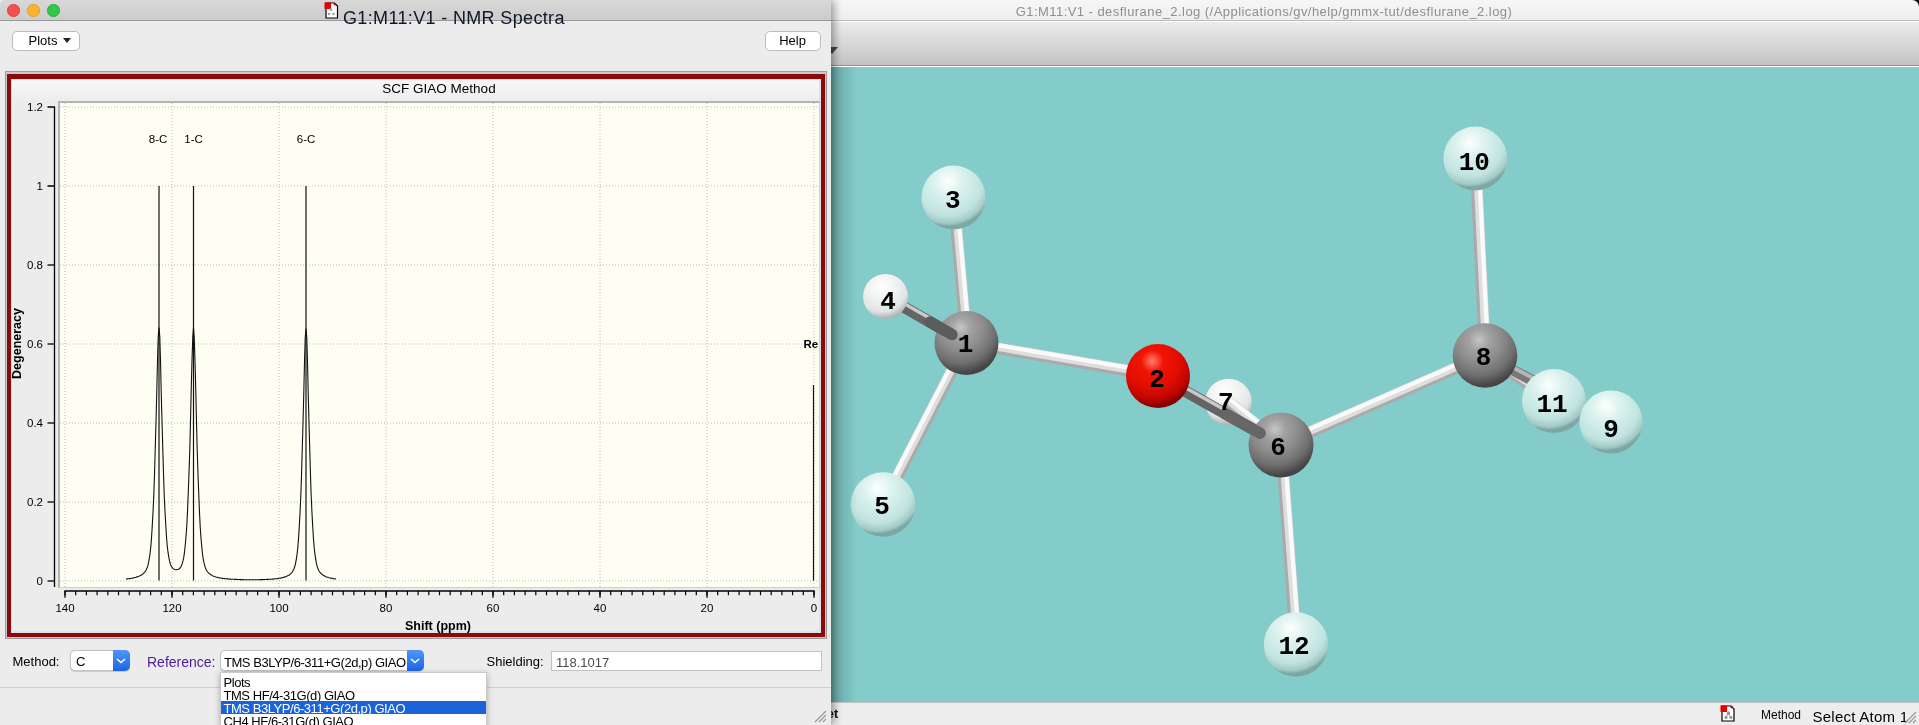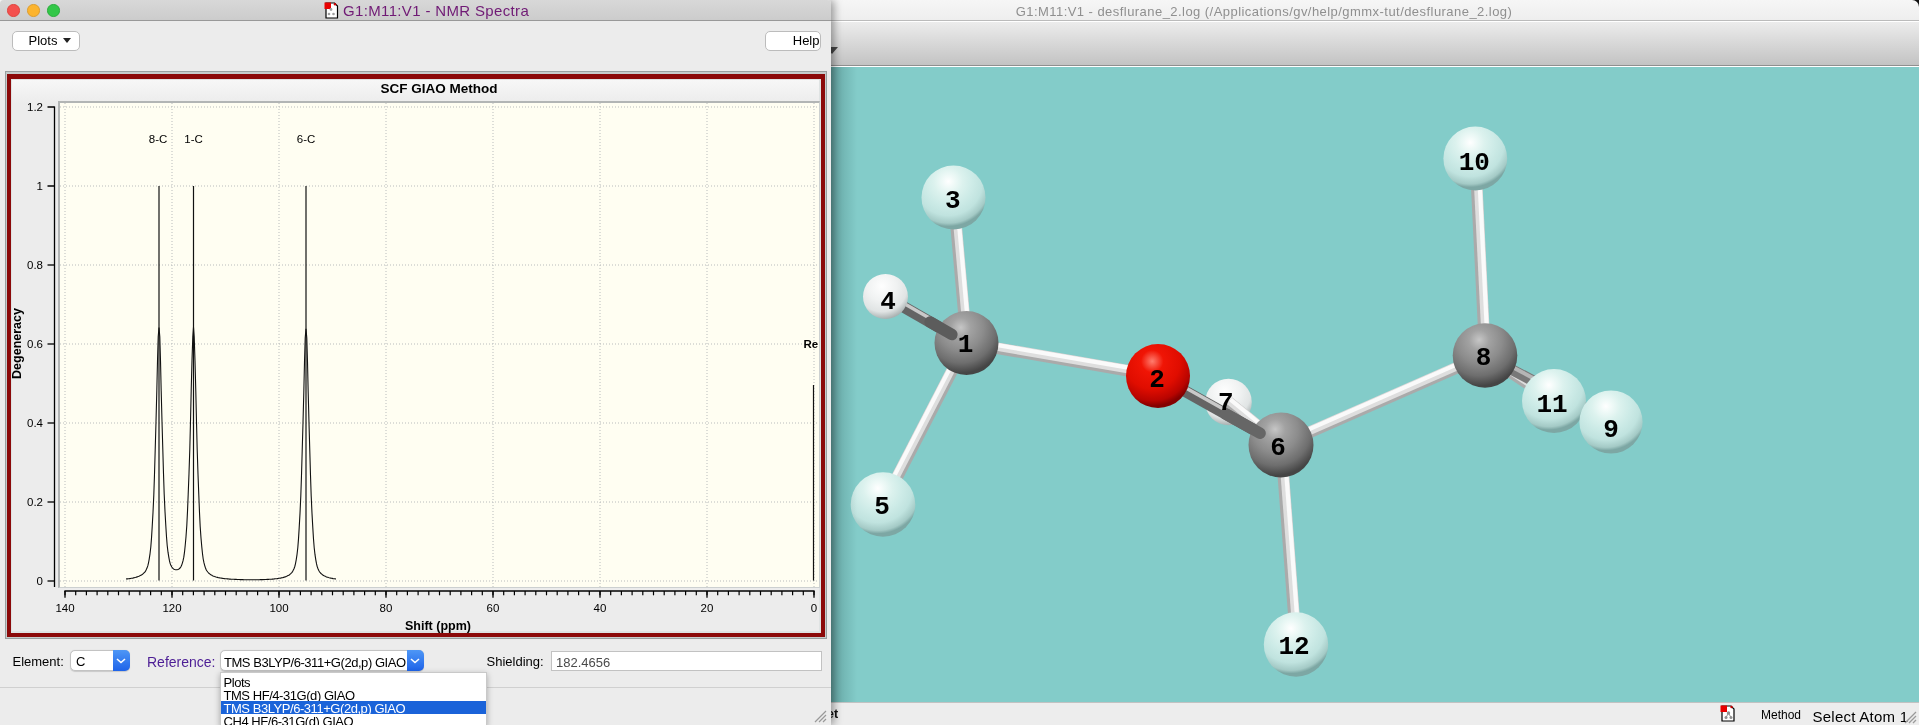--- a/index.html
+++ b/index.html
@@ -131,32 +131,32 @@
   <div class="abs" style="left:27px;top:4px;width:12.5px;height:12.5px;border-radius:50%;background:#fcb42e;border:0.8px solid #dd9d2f"></div>
   <div class="abs" style="left:47px;top:4px;width:12.5px;height:12.5px;border-radius:50%;background:#33c748;border:0.8px solid #2aad3c"></div>
   <svg class="abs" style="left:324px;top:2px" width="15" height="17" viewBox="0 0 15 17">
     <path d="M2 1 h8.5 l3 3 v12 h-11.5 z" fill="#fff" stroke="#000" stroke-width="1.2"></path>
     <rect x="0.5" y="0.5" width="6.5" height="6.5" fill="#e80000"></rect>
     <circle cx="11" cy="2.2" r="1.2" fill="#cc0000"></circle>
     <circle cx="7" cy="7.5" r="1.4" fill="#a0a0a0"></circle>
       <circle cx="5" cy="12" r="1.3" fill="#a0a0a0"></circle>
       <circle cx="9.5" cy="12" r="1.3" fill="#a0a0a0"></circle>
   </svg>
-  <div class="abs" style="left:343px;top:2px;font-size:15px;letter-spacing:0.35px;color:#701a75">G1:M11:V1 - NMR Spectra</div>
+  <div class="abs" style="left:343px;top:8px;font-size:18px;letter-spacing:0.35px;color:#0f172a">G1:M11:V1 - NMR Spectra</div>
 
   <div class="abs" style="left:11.5px;top:31px;width:68.5px;height:20px;background:#fff;border:1px solid #bcbcbc;border-radius:5px;font-size:13px;color:#000;text-align:center;line-height:18px;padding-left:8px">Plots <span style="display:inline-block;vertical-align:2.5px;margin-left:2px;width:0;height:0;border-left:4px solid transparent;border-right:4px solid transparent;border-top:5px solid #222"></span></div>
-  <div class="abs" style="left:764.5px;top:30.5px;width:56px;height:20px;background:#fff;border:1px solid #bcbcbc;border-radius:5px;font-size:13px;color:#000;text-align:right;line-height:18px">Help</div>
+  <div class="abs" style="left:764.5px;top:30.5px;width:56px;height:20px;background:#fff;border:1px solid #bcbcbc;border-radius:5px;font-size:13px;color:#000;text-align:center;line-height:18px">Help</div>
 
   <div class="abs" style="left:4.5px;top:70.8px;width:822.5px;height:568.2px;background:#9aa0a0"></div>
   <div class="abs" style="left:5.5px;top:72px;width:820.5px;height:566px;background:#c6cccc"></div>
   <div class="abs" style="left:6.5px;top:74.2px;width:818.5px;height:562.8px;background:#8b0909"></div>
   <div class="abs" style="left:10.8px;top:78.6px;width:810px;height:554.1px;background:#dfe3e3"></div>
   <div class="abs" style="left:12.2px;top:80px;width:807.2px;height:551.2px;background:#ececec"></div>
   <div class="abs" style="left:12.2px;top:80px;width:807.2px;height:23px;background:linear-gradient(#f7f7f7,#ececec)"></div>
-  <div class="abs" style="left:439px;top:80.5px;transform:translateX(-50%);font-size:13.5px;font-weight:bold;color:#000">SCF GIAO Method</div>
+  <div class="abs" style="left:439px;top:80.5px;transform:translateX(-50%);font-size:13.5px;font-weight:normal;color:#000">SCF GIAO Method</div>
 
   <div class="abs" style="left:58px;top:101px;width:762px;height:487px;background:#fffef2;border-top:2px solid #b2b5b5;border-left:2px solid #b2b5b5;border-right:1px solid #ccd0d0;border-bottom:1px solid #ccd0d0"></div>
   <svg width="831" height="725" style="position:absolute;left:0;top:0">
 <defs>
         <clipPath id="pc">
           <rect x="60" y="103" width="759" height="484"></rect>
         </clipPath>
       </defs>
 <line x1="60" y1="107" x2="819" y2="107" stroke="#b9bcbc" stroke-width="1" stroke-dasharray="1 2"></line>
 <line x1="60" y1="186" x2="819" y2="186" stroke="#b9bcbc" stroke-width="1" stroke-dasharray="1 2"></line>
@@ -284,37 +284,37 @@
 <line x1="813.5" y1="385" x2="813.5" y2="580.5" stroke="#111" stroke-width="1.2"></line>
 <text x="803.5" y="347.5" font-size="11.5" font-weight="bold" fill="#000">Re</text>
       </g>
 <text x="158" y="142.5" font-size="11.5" text-anchor="middle" fill="#000">8-C</text>
 <text x="193.5" y="142.5" font-size="11.5" text-anchor="middle" fill="#000">1-C</text>
 <text x="306" y="142.5" font-size="11.5" text-anchor="middle" fill="#000">6-C</text>
 <text x="438" y="629.5" font-size="12.5" font-weight="bold" text-anchor="middle" fill="#000">Shift (ppm)</text>
 <text x="20.5" y="343.5" font-size="12.5" font-weight="bold" text-anchor="middle" fill="#000" transform="rotate(-90 20.5 343.5)">Degeneracy</text>
 </svg>
 
-  <div class="abs" style="left:12.5px;top:654px;font-size:13px;color:#000">Element:</div>
+  <div class="abs" style="left:12.5px;top:654px;font-size:13px;color:#000">Method:</div>
   <div class="abs" style="left:70px;top:650px;width:60px;height:21px;background:#fff;border:1px solid #c3c3c3;border-radius:5px;box-shadow:0 0.5px 1px rgba(0,0,0,0.15)"></div>
   <div class="abs" style="left:76px;top:654px;font-size:13px;color:#000">C</div>
   <div class="abs" style="left:112.5px;top:650px;width:17.5px;height:21px;background:linear-gradient(#4e97f6,#1e63e9);border-radius:0 5px 5px 0"></div>
   <svg class="abs" style="left:115px;top:657px" width="12" height="8">
       <path d="M2 2 L6 5.5 L10 2" stroke="#fff" stroke-width="1.6" fill="none"></path>
     </svg>
   <div class="abs" style="left:147px;top:654px;font-size:14px;color:#4c1d95">Reference:</div>
   <div class="abs" style="left:219.5px;top:650px;width:204.5px;height:21px;background:#fff;border:1px solid #c3c3c3;border-radius:5px;box-shadow:0 0.5px 1px rgba(0,0,0,0.15)"></div>
   <div class="abs" style="left:224px;top:654.5px;font-size:13px;letter-spacing:-0.45px;color:#000">TMS B3LYP/6-311+G(2d,p) GIAO</div>
   <div class="abs" style="left:406.5px;top:650px;width:17.5px;height:21px;background:linear-gradient(#4e97f6,#1e63e9);border-radius:0 5px 5px 0"></div>
   <svg class="abs" style="left:409px;top:657px" width="12" height="8">
       <path d="M2 2 L6 5.5 L10 2" stroke="#fff" stroke-width="1.6" fill="none"></path>
     </svg>
   <div class="abs" style="left:486.5px;top:654px;font-size:13px;color:#000">Shielding:</div>
   <div class="abs" style="left:551px;top:651px;width:271px;height:20px;background:#fff;border:1px solid #c2c2c2"></div>
-  <div class="abs" style="left:556px;top:655px;font-size:13px;color:#4a4a4a">182.4656</div>
+  <div class="abs" style="left:556px;top:655px;font-size:13px;color:#4a4a4a">118.1017</div>
 
   <div class="abs" style="left:0;top:687px;width:831px;height:1px;background:#d0d0d0"></div>
   <svg class="abs" style="left:814px;top:709px" width="14" height="14">
       <path d="M1 13 L12 2 M5 13 L12 6 M9 13 L12 10" stroke="#999" stroke-width="1.2" fill="none"></path>
     </svg>
 
   <div class="abs" style="left:219.5px;top:671.5px;width:267px;height:54px;background:#fff;border:1px solid #c9c9c9;box-shadow:0 2px 6px rgba(0,0,0,0.3)"></div>
   <div class="abs" style="left:223.5px;top:674.5px;font-size:13px;letter-spacing:-0.45px;color:#000">Plots</div>
   <div class="abs" style="left:223.5px;top:687.8px;font-size:13px;letter-spacing:-0.45px;color:#000">TMS HF/4-31G(d) GIAO</div>
   <div class="abs" style="left:220.5px;top:700.9px;width:265px;height:13.3px;background:#1a63d9"></div>

